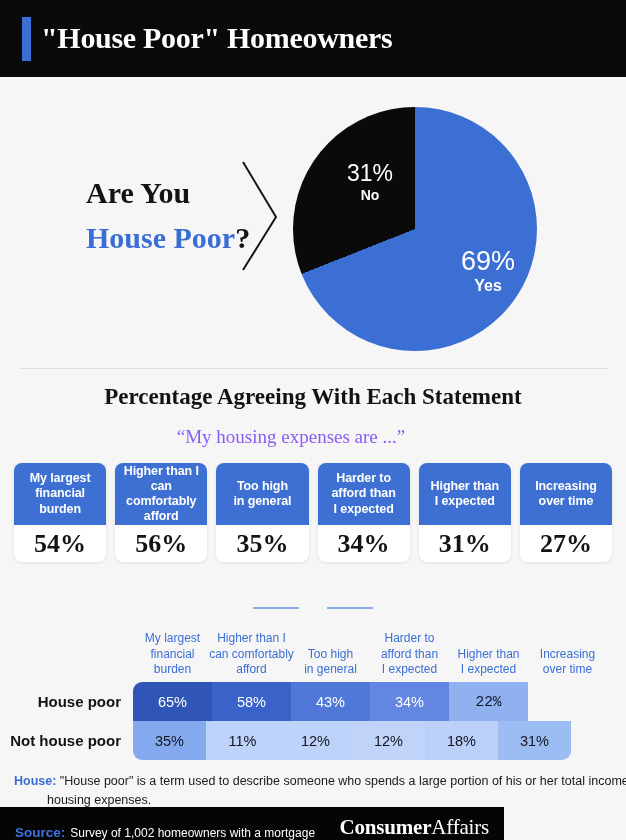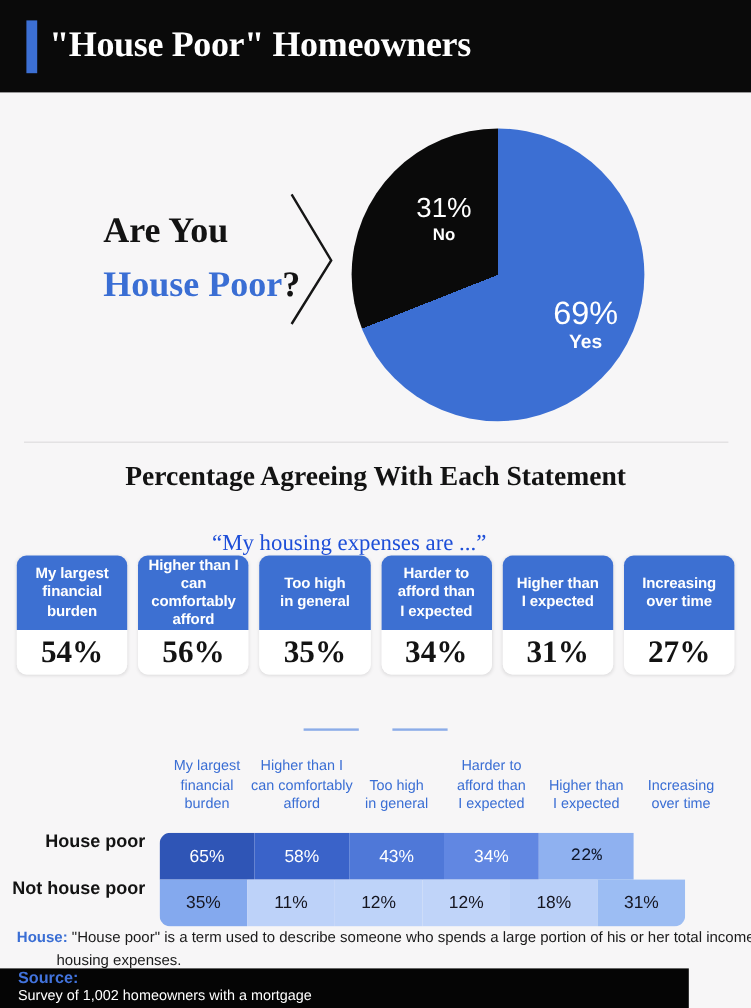--- a/index.html
+++ b/index.html
@@ -27,21 +27,21 @@
   .pie-label .word { font-size:14px; font-weight:700; margin-top:1px; }
   .pie-label.no  { left:325px; top:160px; }
   .pie-label.yes { left:443px; top:246px; }
   .pie-label.yes .pct { font-size:27px; line-height:30px; }
   .pie-label.yes .word { font-size:16px; }
   .divider { position:absolute; left:20px; top:368px; width:587px; height:1px; background:#DEDDDE; }
   
   .sec-title { position:absolute; left:0; top:384px; width:626px; margin:0; text-align:center;
     font-family:"Liberation Serif", serif; font-weight:700; font-size:23px; color:#131313; }
   .sec-sub { position:absolute; left:0; top:426px; width:582px; text-align:center;
-    font-family:"Liberation Serif", serif; font-size:19px; color:#1d4ed8;margin-top:16px; }
+    font-family:"Liberation Serif", serif; font-size:19px; color:#8b5cf6; }
   .cards { position:absolute; left:14px; top:463px; width:598px; display:flex; gap:9px; }
   .card { flex:1 1 0; display:flex; flex-direction:column; border-radius:8px;
     box-shadow:0 1px 3px rgba(0,0,0,.10); }
   .card-head { background:#3D70D2; color:#FFFFFF; border-radius:8px 8px 0 0; height:58px;
     display:flex; align-items:center; justify-content:center; text-align:center;
     font-size:12.5px; font-weight:700; line-height:1.22; letter-spacing:-0.1px;
     white-space:pre-line; padding:2px 1px; }
   .card-val { background:#FFFFFF; border-radius:0 0 8px 8px; height:37px;
     display:flex; align-items:center; justify-content:center;
     font-family:"Liberation Serif", serif; font-weight:700; font-size:26px; color:#131313; }
@@ -51,29 +51,29 @@
   .status-title .rule { display:inline-block; width:46px; height:2px; background:#8CACE8;
     vertical-align:middle; margin:0 14px 3px 14px; }
   .col-heads { position:absolute; left:133px; top:630px; width:474px; height:48px;
     display:flex; align-items:flex-end; }
   .col-head { width:79px; display:flex; justify-content:center; }
   .col-head span { display:block; width:96px; margin:0 -8.5px; text-align:center;
     font-size:12px; line-height:1.3; font-weight:400; color:#3A6ED4; white-space:pre-line; }
   .row-label { position:absolute; left:0; width:121px; height:39px; line-height:39px;
     text-align:right; font-size:15px; font-weight:700; color:#131313; }
   .row-label.r0 { top:682px; } .row-label.r1 { top:721px; }
-  .heat { position:absolute; left:133px; top:682px; width:438px; border-radius:9px; overflow:hidden;margin-top:12px; }
+  .heat { position:absolute; left:133px; top:682px; width:438px; border-radius:9px; overflow:hidden; }
   .heat-row { display:flex; height:39px; }
   .heat-cell { width:79px; display:flex; align-items:center; justify-content:center; font-size:14.5px; }
   
   .note { position:absolute; left:14px; top:772px; width:600px; font-size:12.5px;
     line-height:1.5; color:#1A1A1A; padding-left:33px; text-indent:-33px; }
   .note .note-label { font-weight:700; color:#3A6ED4; }
-  .source-bar { position:absolute; left:0; top:807px; width:574px; height:33px; background:#050505;
-    display:flex; align-items:flex-start; padding:0 15px; box-sizing:border-box;flex-direction:column; }
+  .source-bar { position:absolute; left:0; top:807px; width:504px; height:33px; background:#050505;
+    display:flex; align-items:flex-end; padding:0 15px; box-sizing:border-box; }
   .source-bar .src-label { font-weight:700; color:#4273DC; font-size:13.5px; margin-right:5px; }
   .source-bar .src-text { color:#FFFFFF; font-size:12px; }
   .brand { margin-left:auto; font-family:"Liberation Serif", serif; font-size:21px;
     color:#FFFFFF; letter-spacing:-0.2px; }
   .brand .b { font-weight:700; }
 </style>
 </head>
 <body>
 
 <div class="canvas">

